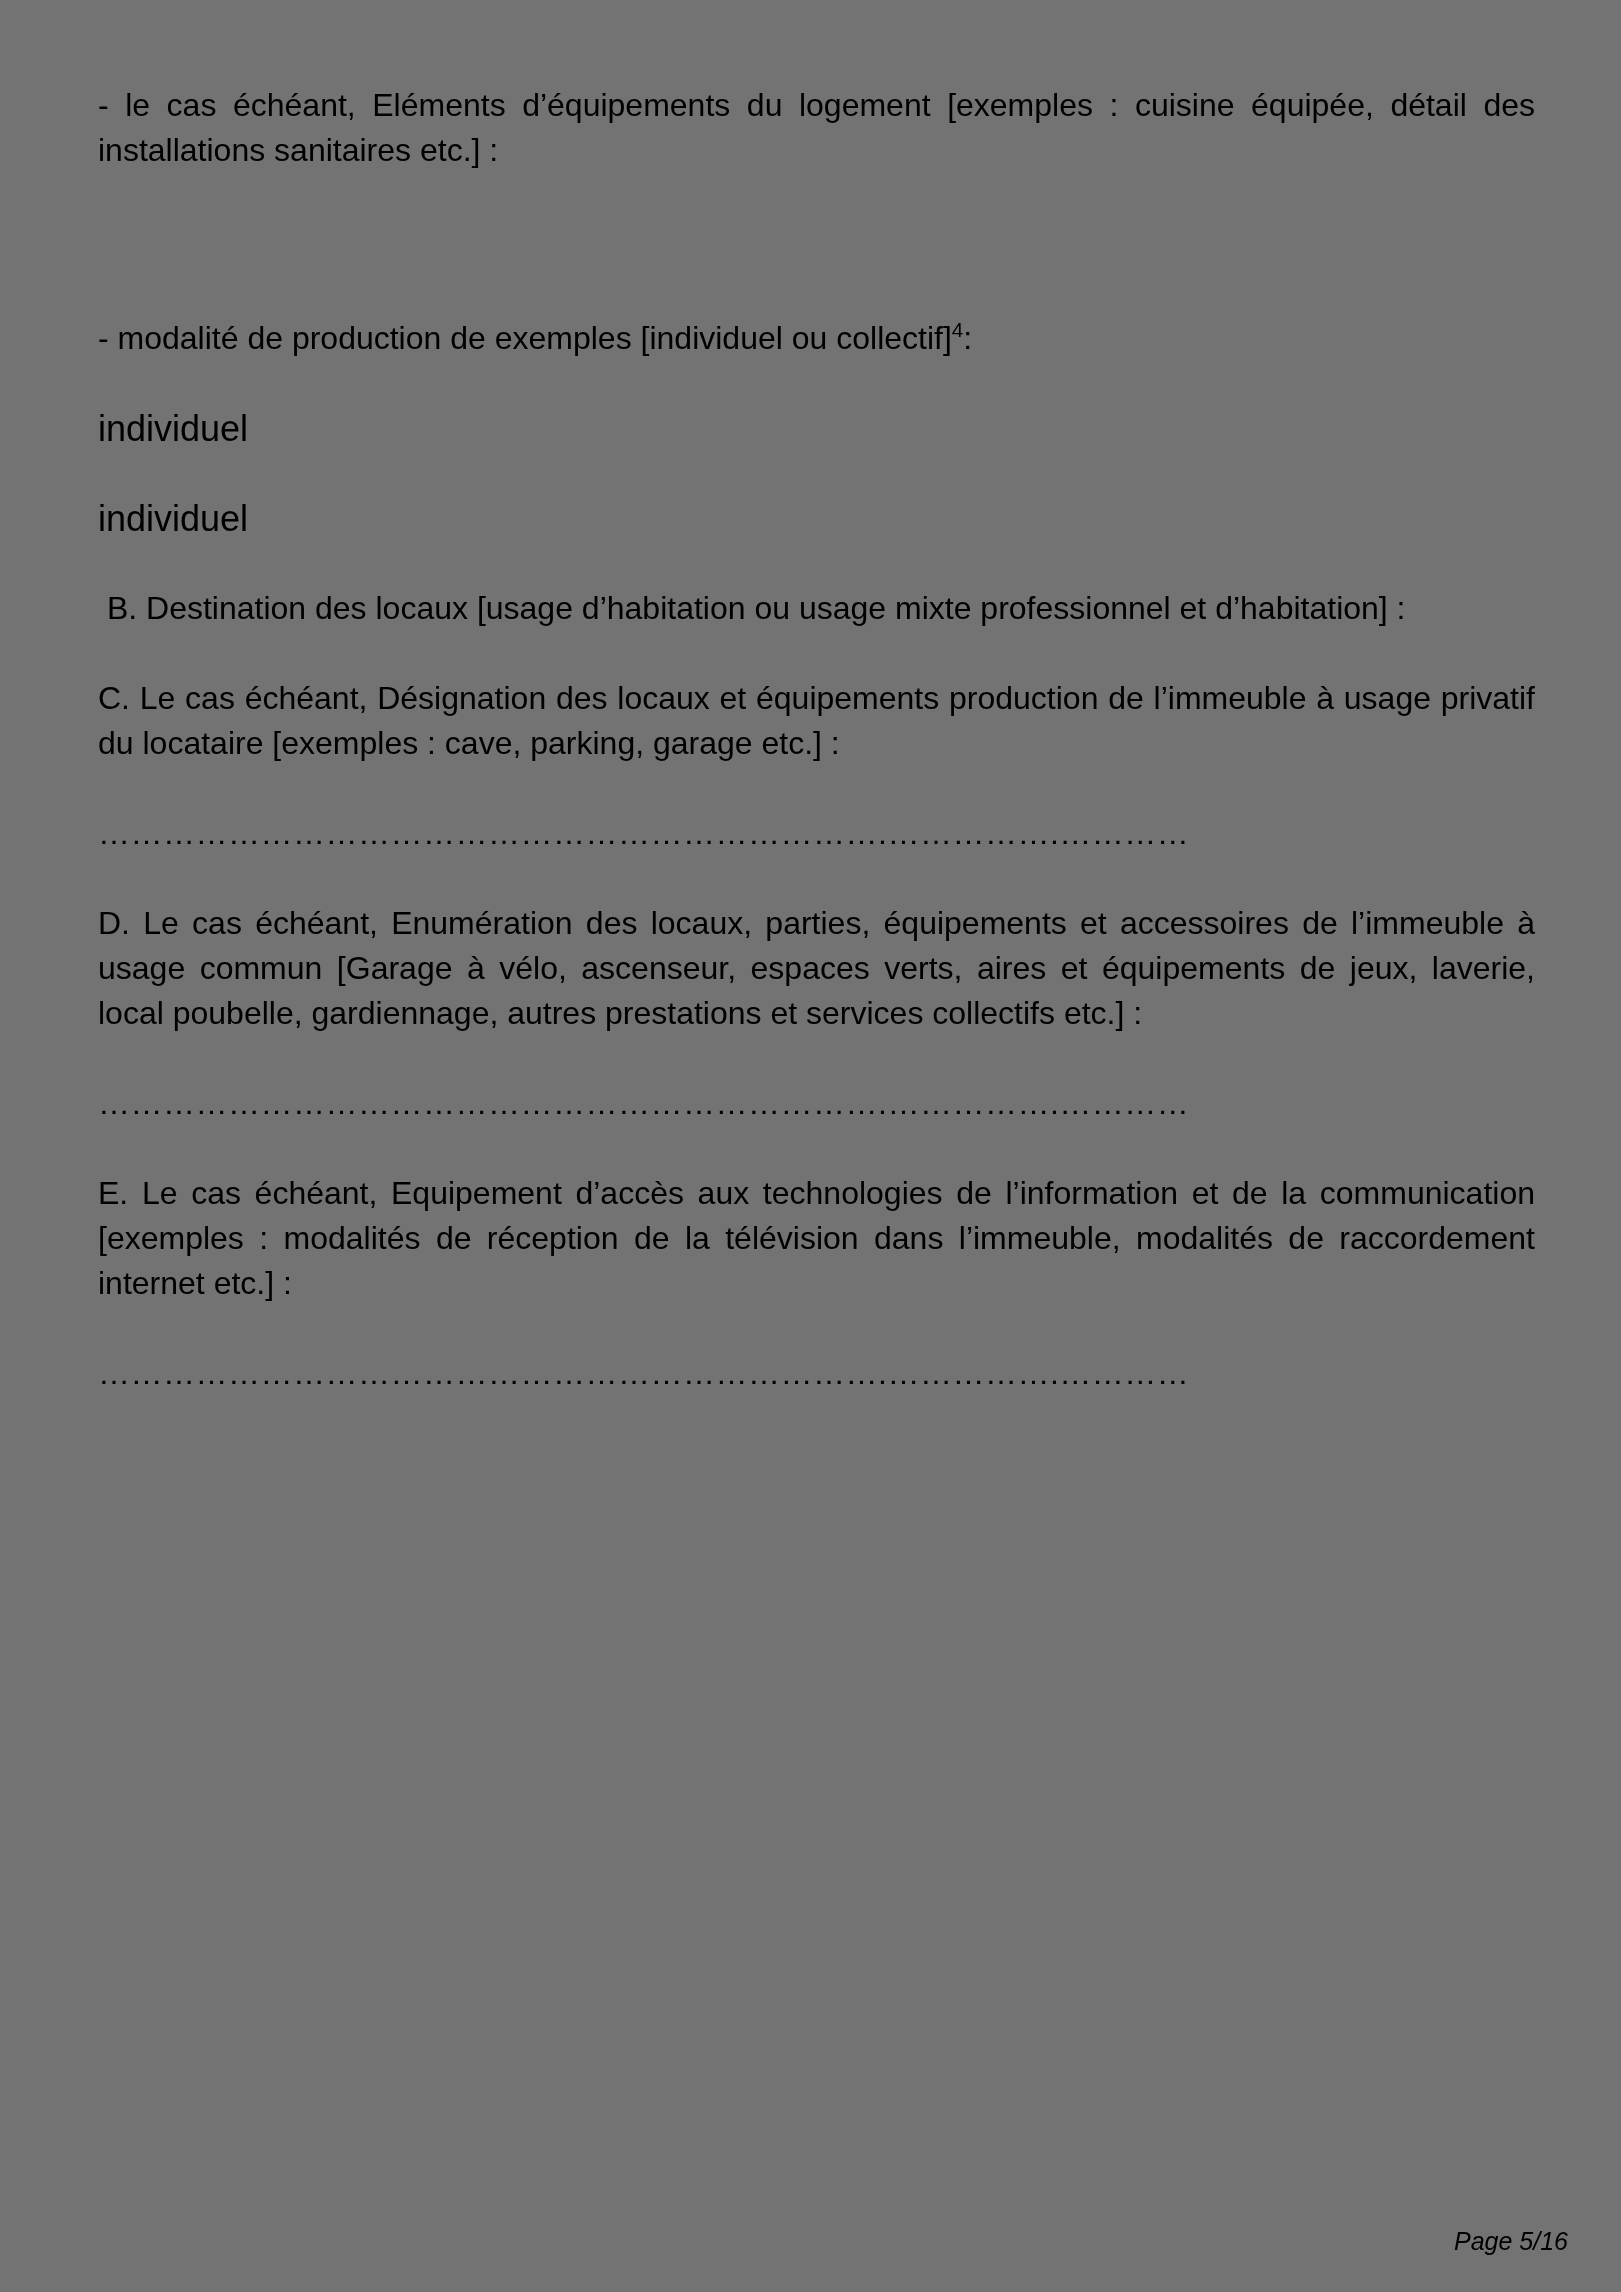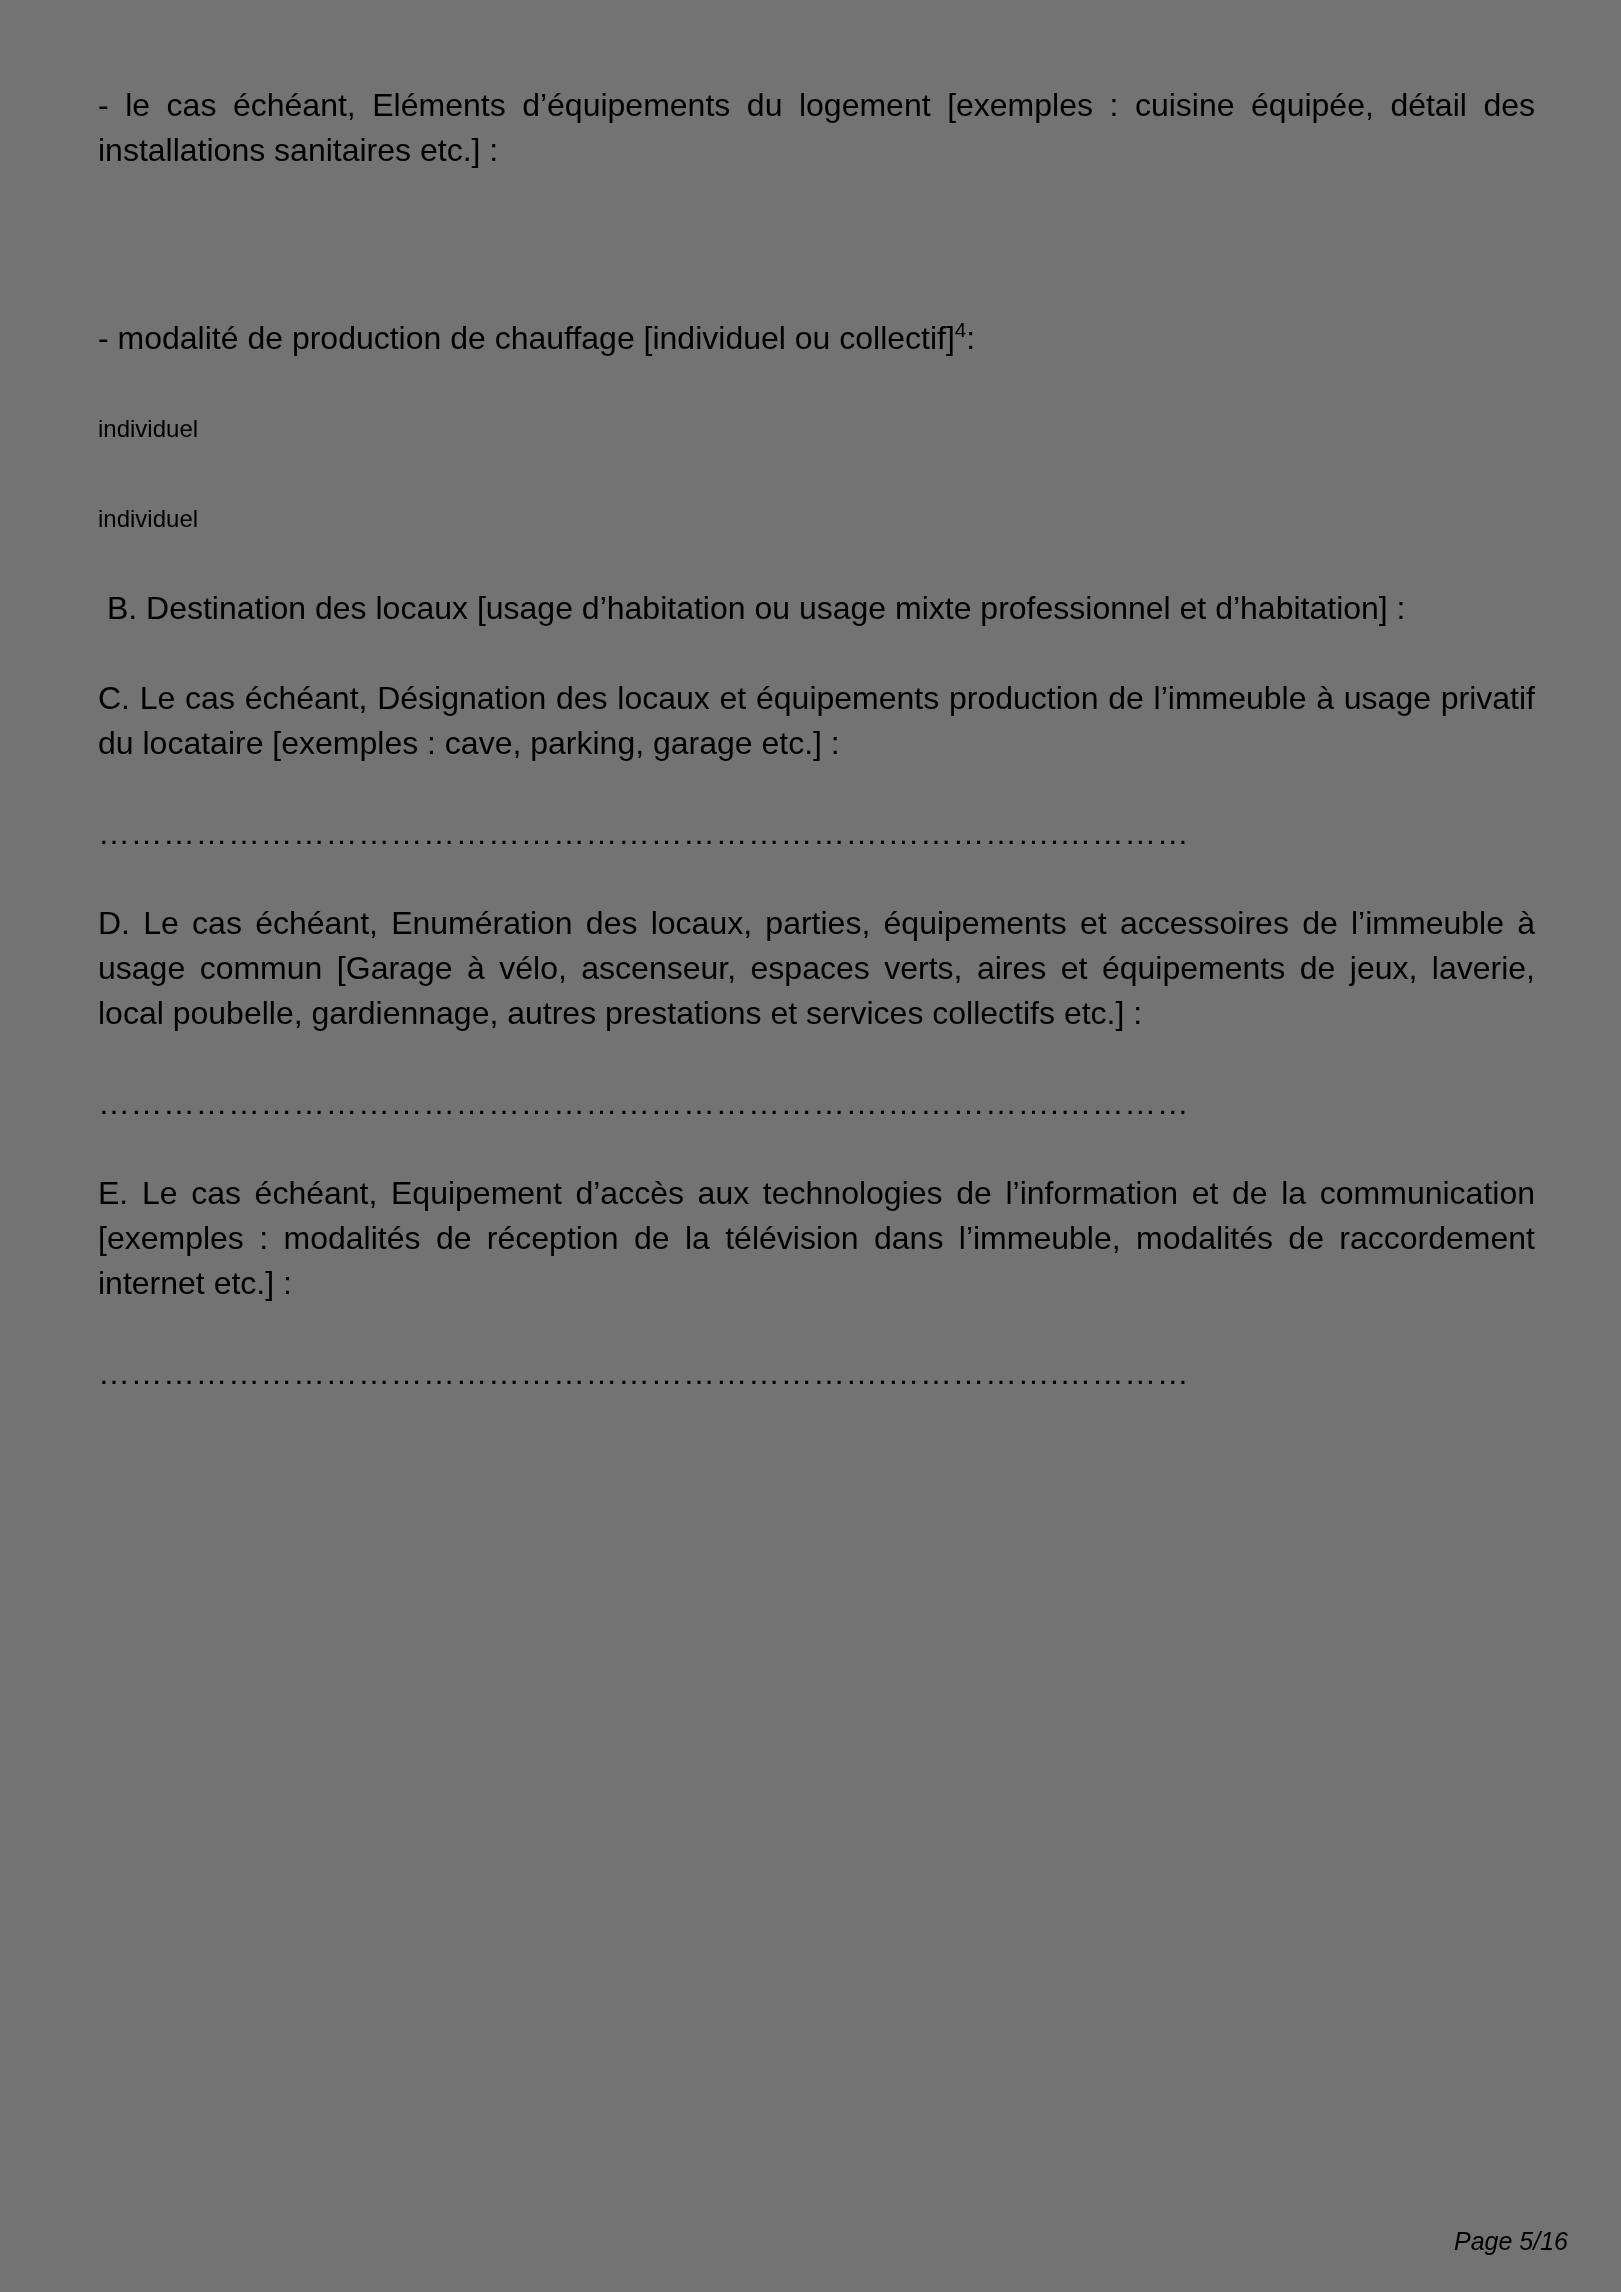--- a/index.html
+++ b/index.html
@@ -19,21 +19,21 @@
     overflow: hidden;
   }
   .para {
     font-size: 32px;
     line-height: 45px;
     margin: 0 0 45px 0;
     text-align: justify;
   }
   .para.mb-xl { margin-bottom: 143px; }
   .answer {
-    font-size: 24px;
+    font-size: 36px;
     line-height: 45px;
     margin: 0 0 45px 0;
     text-align: left;
   }
   .dots {
     font-size: 32px;
     line-height: 45px;
     margin: 0 0 45px 0;
     white-space: nowrap;
     overflow: hidden;
@@ -56,21 +56,21 @@
     text-align: right;
   }
 </style>
 </head>
 <body>
 
 <div class="page">
 
   <p class="para mb-xl">- le cas échéant, Eléments d’équipements du logement [exemples : cuisine équipée, détail des installations sanitaires etc.] :</p>
 
-  <p class="para"><span>- modalité de production de chauffage [individuel ou collectif]</span><sup class="fn">4</sup><span>:</span></p>
+  <p class="para"><span>- modalité de production de exemples [individuel ou collectif]</span><sup class="fn">4</sup><span>:</span></p>
 
   <p class="answer">individuel</p>
 
 
   <p class="answer">individuel</p>
 
   <p class="para">&nbsp;B. Destination des locaux [usage d’habitation ou usage mixte professionnel et d’habitation] :</p>
 
 
   <p class="para">C. Le cas échéant, Désignation des locaux et équipements production de l’immeuble à usage privatif du locataire [exemples : cave, parking, garage etc.] :</p>

